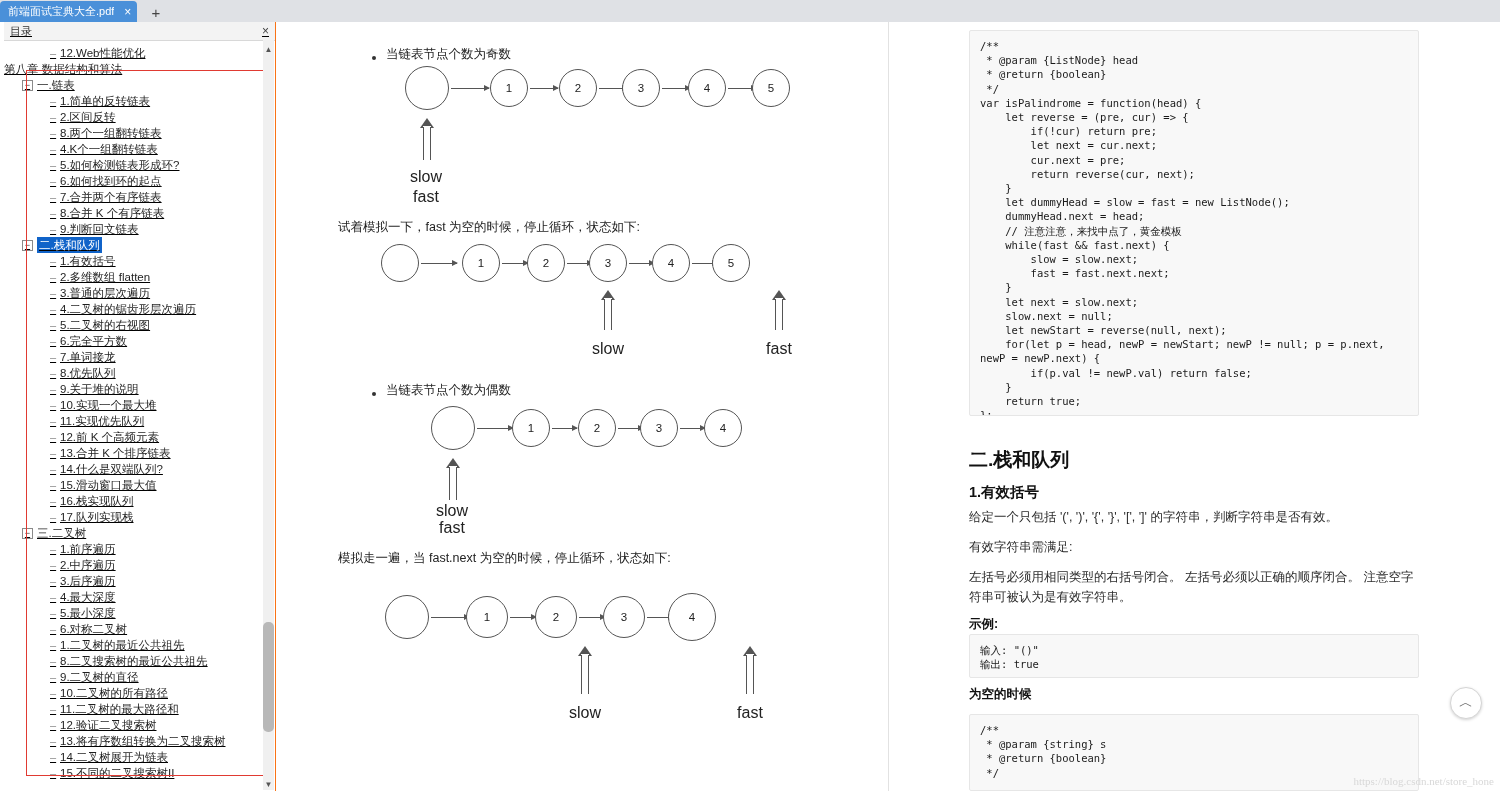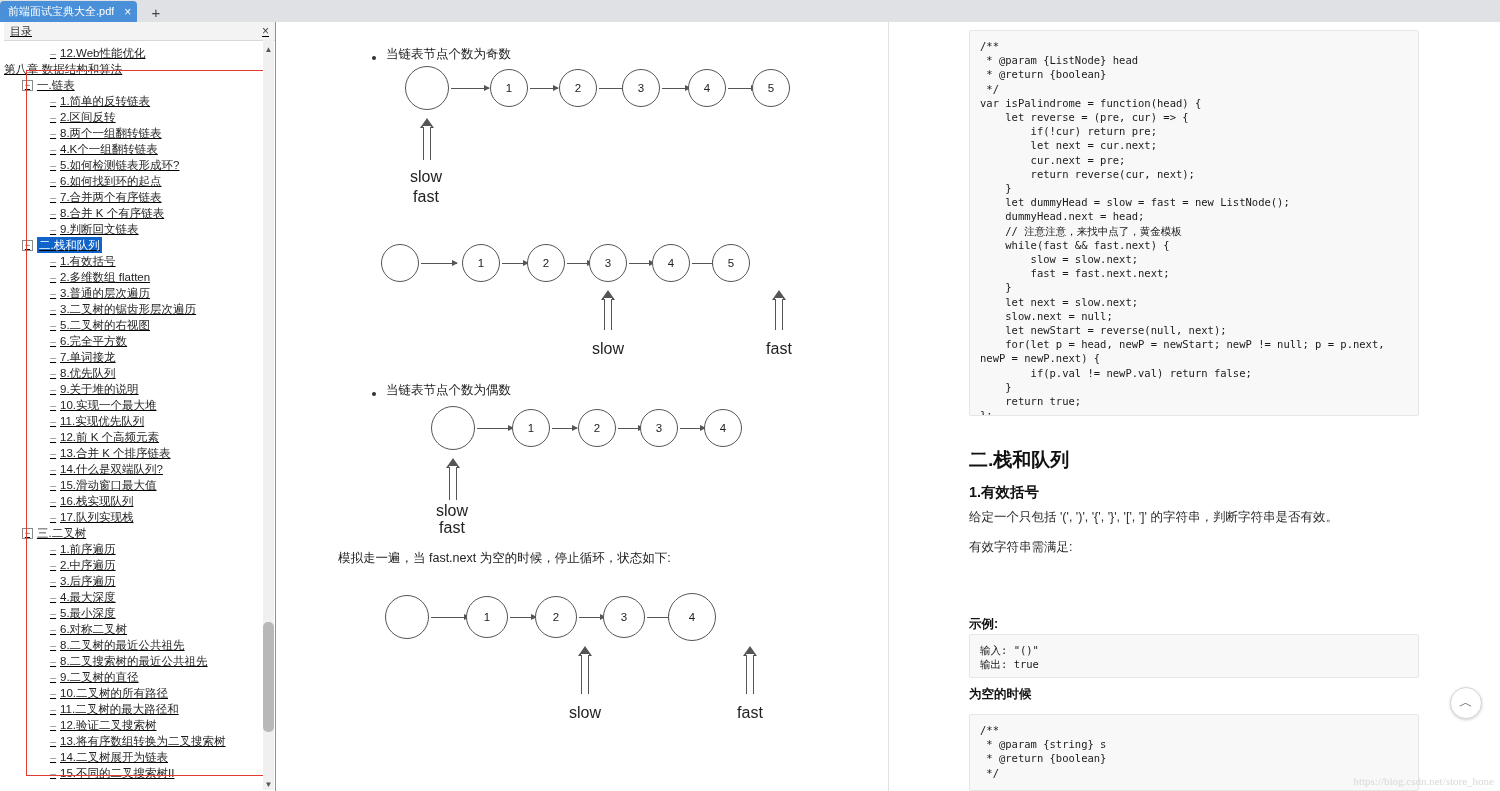--- a/index.html
+++ b/index.html
@@ -406,21 +406,21 @@
         <div class="toc-item lvl2">
           <span class="dash">–</span>
           <span class="toc-label">2.多维数组 flatten</span>
         </div>
         <div class="toc-item lvl2">
           <span class="dash">–</span>
           <span class="toc-label">3.普通的层次遍历</span>
         </div>
         <div class="toc-item lvl2">
           <span class="dash">–</span>
-          <span class="toc-label">3.二叉树的锯齿形层次遍历</span>
+          <span class="toc-label">4.二叉树的锯齿形层次遍历</span>
         </div>
         <div class="toc-item lvl2">
           <span class="dash">–</span>
           <span class="toc-label">5.二叉树的右视图</span>
         </div>
         <div class="toc-item lvl2">
           <span class="dash">–</span>
           <span class="toc-label">6.完全平方数</span>
         </div>
         <div class="toc-item lvl2">
@@ -490,21 +490,21 @@
         <div class="toc-item lvl2">
           <span class="dash">–</span>
           <span class="toc-label">5.最小深度</span>
         </div>
         <div class="toc-item lvl2">
           <span class="dash">–</span>
           <span class="toc-label">6.对称二叉树</span>
         </div>
         <div class="toc-item lvl2">
           <span class="dash">–</span>
-          <span class="toc-label">8.二叉树的最近公共祖先</span>
+          <span class="toc-label">1.二叉树的最近公共祖先</span>
         </div>
         <div class="toc-item lvl2">
           <span class="dash">–</span>
           <span class="toc-label">8.二叉搜索树的最近公共祖先</span>
         </div>
         <div class="toc-item lvl2">
           <span class="dash">–</span>
           <span class="toc-label">9.二叉树的直径</span>
         </div>
         <div class="toc-item lvl2">
@@ -556,20 +556,21 @@
     <div class="arrow-h" style="left:452px; top:66px; width:28px;"></div>
     <div class="node" style="left:476px; top:47px; width:38px; height:38px; line-height:36px;">5</div>
     <div class="uparrow" style="left:144px; top:96px; height:42px;">
       <div class="head"></div>
         <div class="headfill"></div>
       <div class="shaft" style="height:33px;"></div>
     </div>
     <div class="ptr-label" style="left:120px; top:146px; width:60px;">slow</div>
     <div class="ptr-label" style="left:120px; top:166px; width:60px;">fast</div>
 
+    <div class="para" style="left:62px; top:196px; width:520px;">试着模拟一下，fast 为空的时候，停止循环，状态如下:</div>
 
     <div class="node" style="left:105px; top:222px; width:38px; height:38px; line-height:36px;"></div>
     <div class="arrow-h" style="left:145px; top:241px; width:36px;"></div>
     <div class="node" style="left:186px; top:222px; width:38px; height:38px; line-height:36px;">1</div>
     <div class="arrow-h" style="left:226px; top:241px; width:26px;"></div>
     <div class="node" style="left:251px; top:222px; width:38px; height:38px; line-height:36px;">2</div>
     <div class="arrow-h" style="left:291px; top:241px; width:25px;"></div>
     <div class="node" style="left:313px; top:222px; width:38px; height:38px; line-height:36px;">3</div>
     <div class="arrow-h" style="left:353px; top:241px; width:25px;"></div>
     <div class="node" style="left:376px; top:222px; width:38px; height:38px; line-height:36px;">4</div>
@@ -663,20 +664,21 @@
         if(p.val != newP.val) return false;
     }
     return true;
 };</div>
 
     <div class="md-h2" style="left:80px; top:425px;">二.栈和队列</div>
     <div class="md-h3" style="left:80px; top:461px;">1.有效括号</div>
 
     <div class="md-p" style="left:80px; top:485px; width:450px;">给定一个只包括 '(', ')', '{', '}', '[', ']' 的字符串，判断字符串是否有效。</div>
     <div class="md-p" style="left:80px; top:515px; width:450px;">有效字符串需满足:</div>
+    <div class="md-p" style="left:80px; top:545px; width:450px;">左括号必须用相同类型的右括号闭合。 左括号必须以正确的顺序闭合。 注意空字符串可被认为是有效字符串。</div>
 
     <div class="md-h4" style="left:80px; top:594px;">示例:</div>
     <div class="codeblock" style="left:80px; top:612px; width:450px; height:44px;">输入: "()"
 输出: true</div>
 
     <div class="md-h4" style="left:80px; top:664px;">为空的时候</div>
     <div class="codeblock" style="left:80px; top:692px; width:450px; height:77px;">/**
  * @param {string} s
  * @return {boolean}
  */</div>

